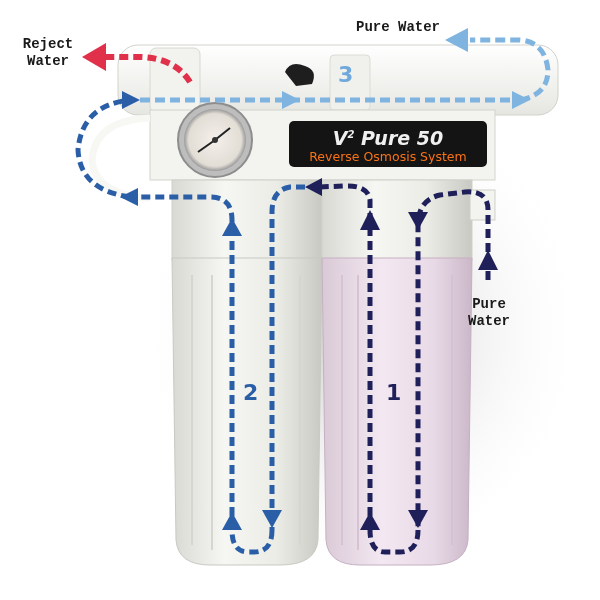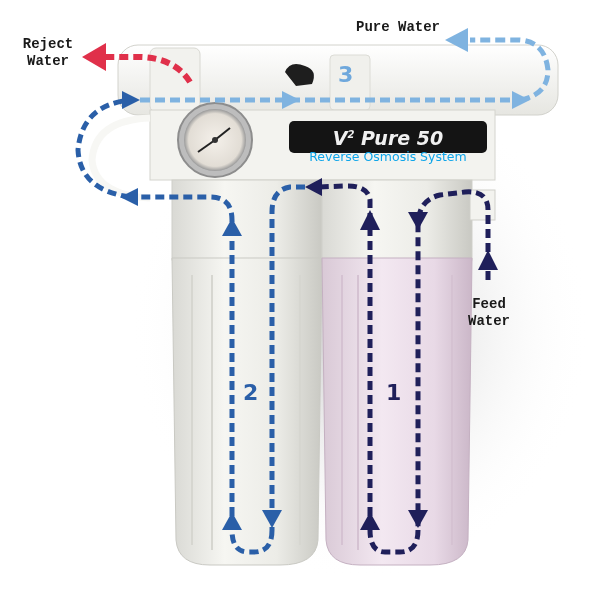--- a/index.html
+++ b/index.html
@@ -1,23 +1,23 @@
 <!DOCTYPE html>
 <html><head>
 <meta charset="utf-8">
 <style>
   html, body { margin: 0; padding: 0; }
   body { width: 600px; height: 600px; background: #ffffff; position: relative; overflow: hidden; font-family: "DejaVu Sans", sans-serif; }
   #canvas { position: absolute; left: 0; top: 0; width: 600px; height: 600px; }
   .label { position: absolute; font-family: Liberation Mono, monospace; font-weight: bold; color: #1a1a1a; font-size: 14px; line-height: 17px; text-align: center; }
   .stage-num { position: absolute; font-family: "DejaVu Sans", sans-serif; font-weight: bold; font-size: 22px; }
-  .badge { position: absolute; left: 289px; top: 121px; width: 198px; height: 32px; background: #141414; border-radius: 5px; color: #e8e8e8; text-align: center; }
+  .badge { position: absolute; left: 289px; top: 121px; width: 198px; height: 46px; background: #141414; border-radius: 5px; color: #e8e8e8; text-align: center; }
   .badge-title { font-family: "DejaVu Sans", sans-serif; font-style: italic; font-weight: bold; font-size: 19px; line-height: 22px; margin-top: 3px; color: #f0f0f0; }
   .badge-title sup { font-size: 10px; }
-  .badge-sub { font-family: "DejaVu Sans", sans-serif; font-size: 12.5px; line-height: 15px; color: #0ea5e9; }
+  .badge-sub { font-family: "DejaVu Sans", sans-serif; font-size: 12.5px; line-height: 15px; color: #f97316; }
 </style>
 </head>
 <body>
 
 <svg id="canvas" viewBox="0 0 600 600" xmlns="http://www.w3.org/2000/svg">
   <defs>
     <linearGradient id="whiteBody" x1="0" x2="1" y1="0" y2="0">
       <stop offset="0" stop-color="#d9d9d4"></stop>
       <stop offset="0.35" stop-color="#f6f6f2"></stop>
       <stop offset="0.7" stop-color="#ecece7"></stop>
@@ -128,21 +128,21 @@
 <div class="label" style="left:18px; top:36px; width:60px;">
   <div>Reject</div>
   <div>Water</div>
 </div>
 
 <div class="label" style="left:348px; top:19px; width:100px;">
   <span>Pure Water</span>
 </div>
 
 <div class="label" style="left:464px; top:296px; width:50px;">
-  <div>Feed</div>
+  <div>Pure</div>
   <div>Water</div>
 </div>
 
 <div class="stage-num" style="left:338px; top:62px; color:#6fa8dc;">3</div>
 <div class="stage-num" style="left:243px; top:380px; color:#2a5fa8;">2</div>
 <div class="stage-num" style="left:386px; top:380px; color:#1f1f5a;">1</div>
 
 <div class="badge">
   <div class="badge-title">
     <span>V</span><sup>2</sup>

